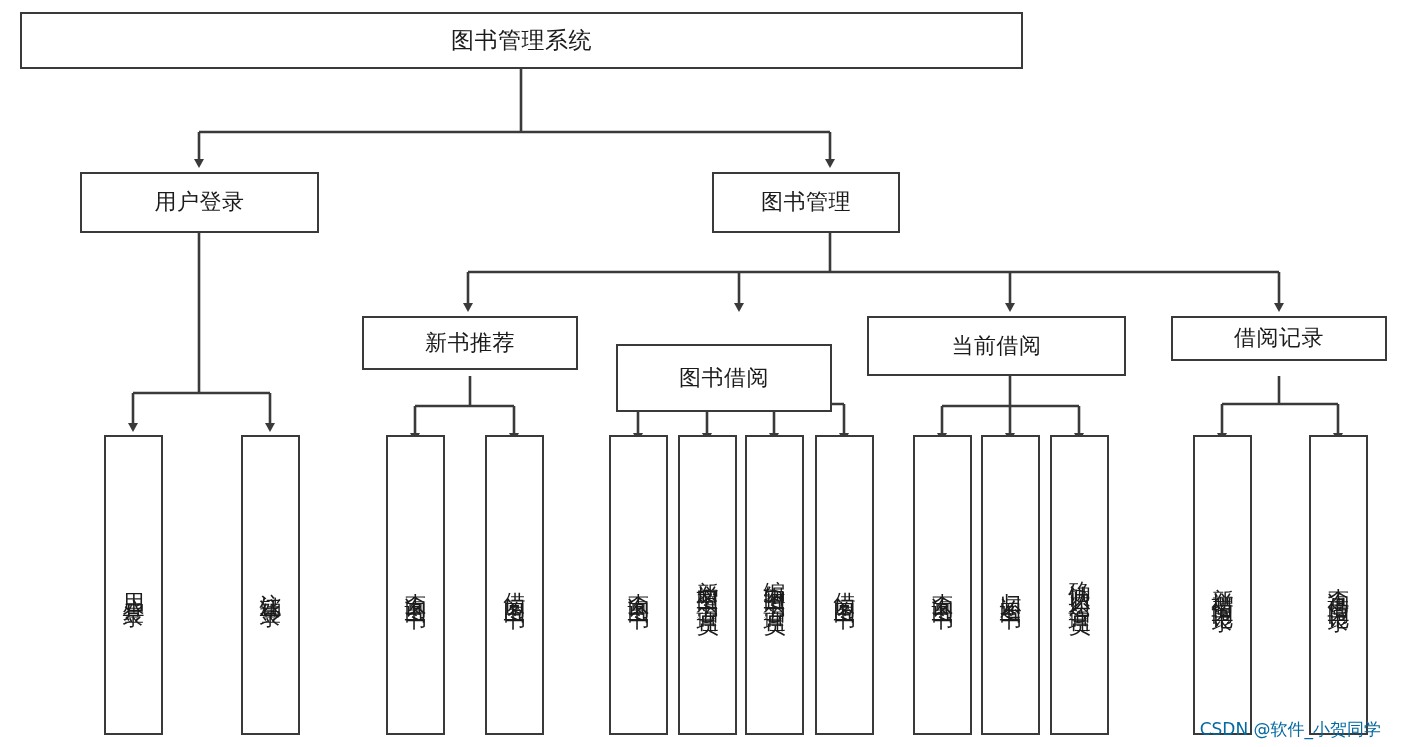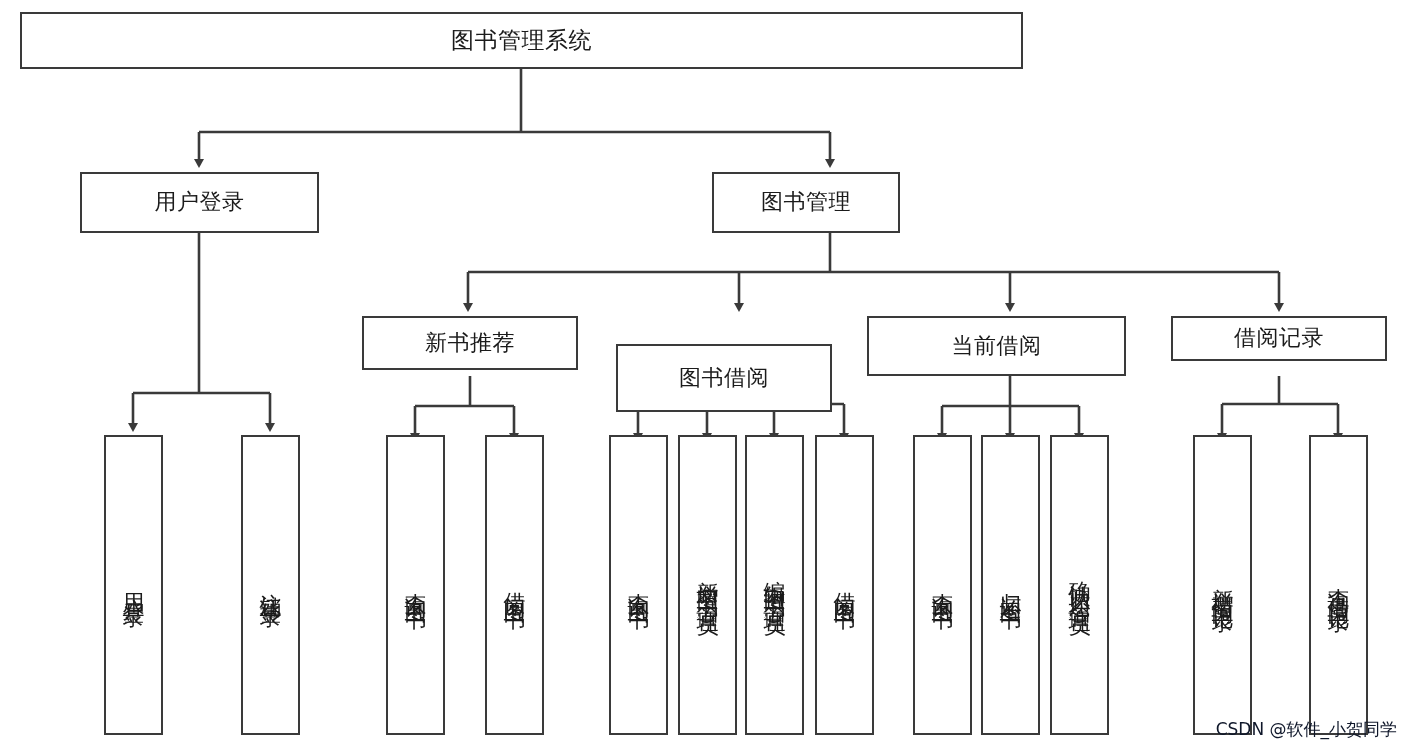--- a/index.html
+++ b/index.html
@@ -60,24 +60,24 @@
     writing-mode: vertical-rl;
     text-orientation: upright;
     font-size: 22px;
     line-height: 1.0;
     letter-spacing: 5px;
     white-space: nowrap;
     max-height: 100%;
   }
   .watermark {
     position: absolute;
-    right: 8px;
+    right: 24px;
     bottom: 6px;
     font-size: 17px;
-    color: #0f172a;
+    color: #0369a1;
     z-index: 20;
     user-select: none;
     white-space: nowrap;
   }
 </style>
 </head>
 <body>
 
 <div id="canvas">
 

